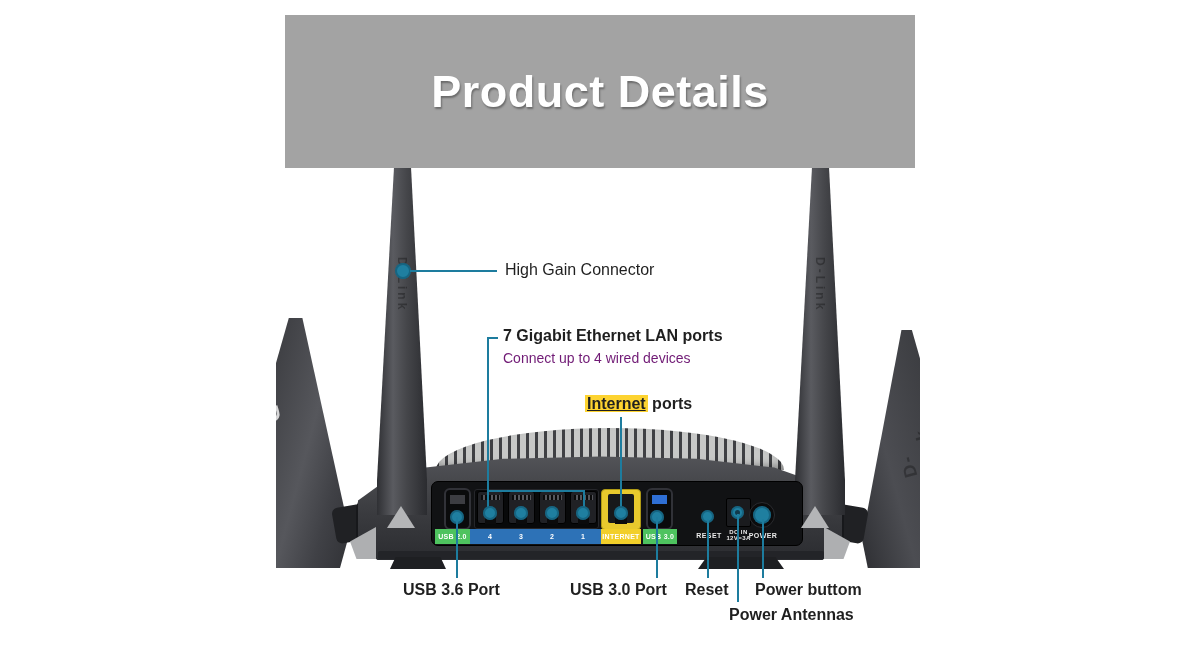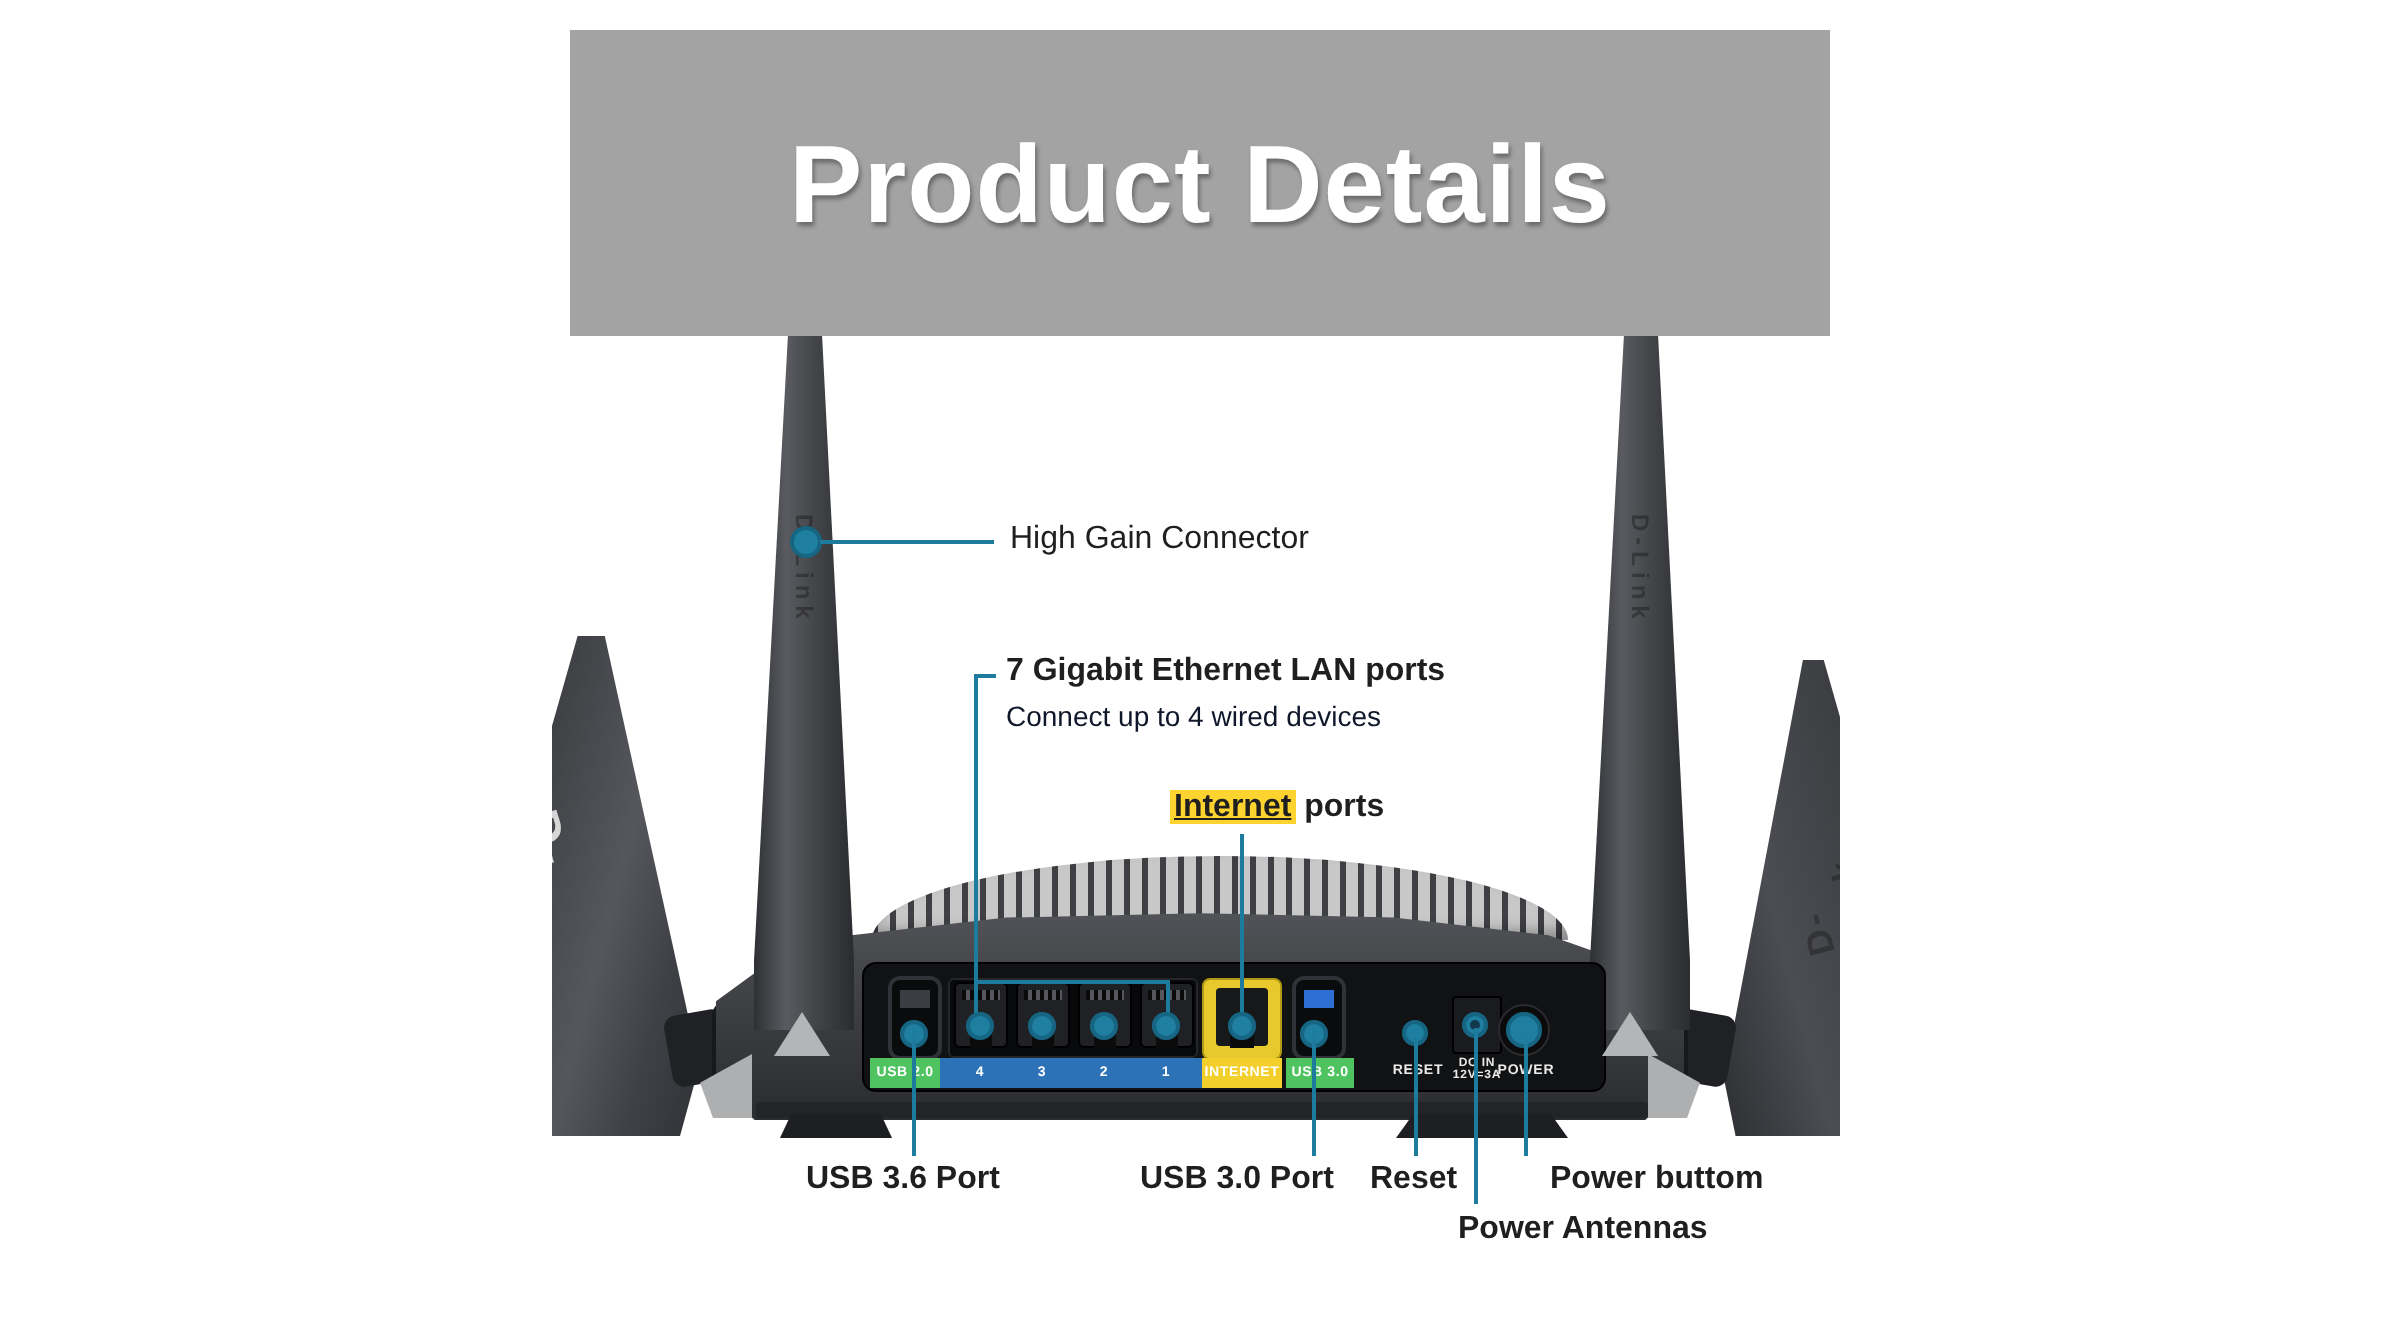--- a/index.html
+++ b/index.html
@@ -2,21 +2,21 @@
 <html><head>
 <meta charset="utf-8">
 <style>
   html,body{margin:0;padding:0;background:#ffffff;}
   #canvas{position:relative;width:1200px;height:670px;background:#ffffff;overflow:hidden;
           font-family:"Liberation Sans","DejaVu Sans",sans-serif;}
 
   
   .banner{position:absolute;left:285px;top:15px;width:630px;height:153px;background:#a3a3a3;
           display:flex;align-items:center;justify-content:center;z-index:6;}
-  .banner h1{margin:0;font-size:55px;font-weight:bold;color:#ffffff;letter-spacing:.5px;
+  .banner h1{margin:0;font-size:45px;font-weight:bold;color:#ffffff;letter-spacing:.5px;
              text-shadow:1px 2px 2px rgba(0,0,0,.35);}
 
   
   .part{position:absolute;}
   .blade{z-index:1;}
   .blade-left{left:276px;top:318px;width:80px;height:250px;
     clip-path:polygon(16% 0,33% 0,92% 86%,80% 100%,0 100%,0 18%);
     background:linear-gradient(105deg,#3b3c40,#56575c 45%,#404146 70%,#2e2f33);}
   .blade-right{left:862px;top:330px;width:58px;height:238px;
     clip-path:polygon(68% 0,86% 0,100% 12%,100% 100%,10% 100%,0 88%);
@@ -81,21 +81,21 @@
 
   
   .cl-line{position:absolute;background:#1d7c9e;z-index:7;}
   .cl-dot{position:absolute;width:14px;height:14px;border-radius:50%;background:#1f7fa0;z-index:7;
     box-shadow:inset 0 0 0 2px rgba(9,62,84,.4);}
   .cl-dot.big{width:16px;height:16px;}
   .cl-dot.small{width:13px;height:13px;}
   .hole{position:absolute;left:4px;top:4px;width:5px;height:5px;border-radius:50%;background:#123a4c;}
   .lbl{position:absolute;font-size:16px;font-weight:600;color:#1f1f1f;z-index:8;white-space:nowrap;}
   .lbl.regular{font-weight:500;}
-  .sub{position:absolute;font-size:14px;color:#0f172a;z-index:8;white-space:nowrap;}
+  .sub{position:absolute;font-size:14px;color:#701a75;z-index:8;white-space:nowrap;}
   .hl{background:#fdd330;text-decoration:underline;padding:0 2px;}
 </style>
 </head>
 <body>
 
 <div id="canvas">
 
   <div class="part blade blade-left">
     <span class="brand-blade">D-Link</span>
   </div>
@@ -228,15 +228,15 @@
   <span class="lbl" style="left:685px;top:581px;">Reset</span>
 
   <span class="cl-dot small" style="left:731px;top:506px;">
       <span class="hole"></span>
     </span>
   <span class="cl-line" style="left:737px;top:514px;width:2px;height:88px;"></span>
   <span class="lbl" style="left:729px;top:606px;">Power Antennas</span>
 
   <span class="cl-dot" style="left:753px;top:506px;width:18px;height:18px;"></span>
   <span class="cl-line" style="left:762px;top:519px;width:2px;height:59px;"></span>
-  <span class="lbl" style="left:755px;top:581px;margin-left:20px;">Power buttom</span>
+  <span class="lbl" style="left:755px;top:581px;">Power buttom</span>
 
 </div>
 
 </body></html>

